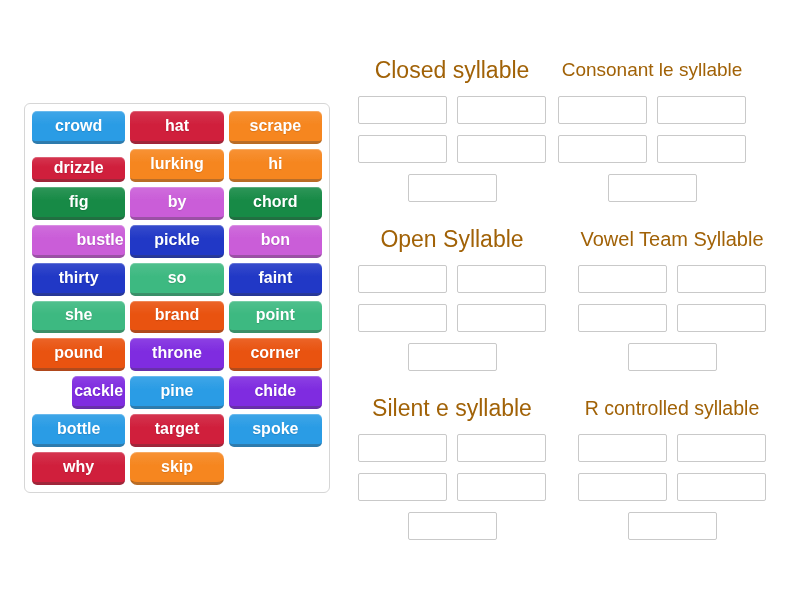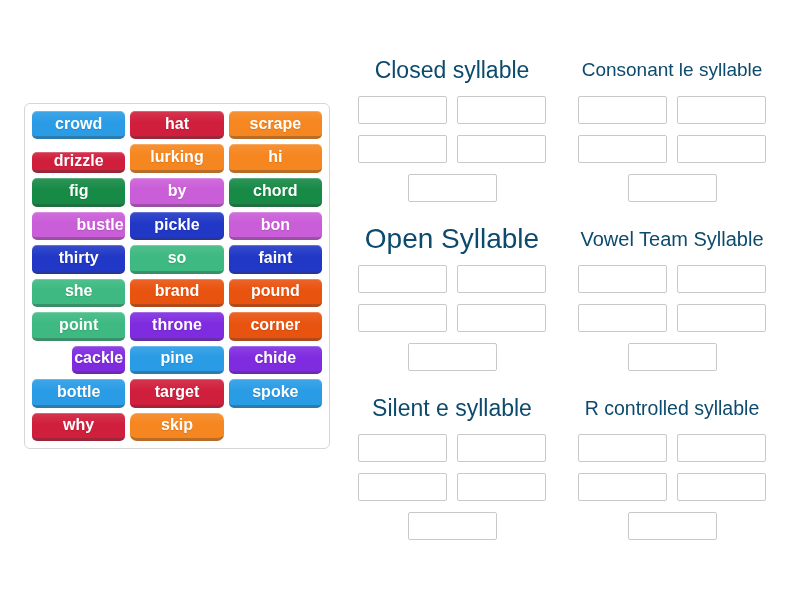--- a/index.html
+++ b/index.html
@@ -14,21 +14,21 @@
     font-family: "Liberation Sans", "DejaVu Sans", sans-serif;
     overflow: hidden;
   }
 
   
   #word-bank {
     position: absolute;
     left: 24px;
     top: 103px;
     width: 306px;
-    height: 346px;
+    height: 390px;
     box-sizing: border-box;
     border: 1px solid #d6d6d6;
     border-radius: 6px;
     background: #ffffff;
     padding: 7px;
     display: grid;
     grid-template-columns: repeat(3, 1fr);
     grid-auto-rows: 1fr;
     gap: 5px;
   }
@@ -48,21 +48,21 @@
     text-shadow: 0 1px 1px rgba(0,0,0,0.12);
   }
 
   
   .group {
     position: absolute;
     width: 188px;
   }
   .group-title {
     text-align: center;
-    color: #0c4a6e;
+    color: #a16207;
     line-height: 30px;
     height: 30px;
     margin-bottom: 11px;
     white-space: nowrap;
     overflow: visible;
   }
   .slots {
     display: grid;
     grid-template-columns: repeat(2, 89px);
     gap: 11px 10px;
@@ -95,22 +95,22 @@
     <div class="tile" style="background: linear-gradient(rgba(255, 255, 255, 0.1), rgba(255, 255, 255, 0) 45%), rgb(202, 93, 216);">by</div>
     <div class="tile" style="background: linear-gradient(rgba(255, 255, 255, 0.1), rgba(255, 255, 255, 0) 45%), rgb(23, 138, 70);">chord</div>
     <div class="tile" style="background: linear-gradient(rgba(255, 255, 255, 0.1), rgba(255, 255, 255, 0) 45%), rgb(202, 93, 216); padding-left: 43px;">bustle</div>
     <div class="tile" style="background: linear-gradient(rgba(255, 255, 255, 0.1), rgba(255, 255, 255, 0) 45%), rgb(33, 56, 198);">pickle</div>
     <div class="tile" style="background: linear-gradient(rgba(255, 255, 255, 0.1), rgba(255, 255, 255, 0) 45%), rgb(202, 93, 216);">bon</div>
     <div class="tile" style="background: linear-gradient(rgba(255, 255, 255, 0.1), rgba(255, 255, 255, 0) 45%), rgb(33, 56, 198);">thirty</div>
     <div class="tile" style="background: linear-gradient(rgba(255, 255, 255, 0.1), rgba(255, 255, 255, 0) 45%), rgb(61, 185, 129);">so</div>
     <div class="tile" style="background: linear-gradient(rgba(255, 255, 255, 0.1), rgba(255, 255, 255, 0) 45%), rgb(33, 56, 198);">faint</div>
     <div class="tile" style="background: linear-gradient(rgba(255, 255, 255, 0.1), rgba(255, 255, 255, 0) 45%), rgb(61, 185, 129);">she</div>
     <div class="tile" style="background: linear-gradient(rgba(255, 255, 255, 0.1), rgba(255, 255, 255, 0) 45%), rgb(233, 83, 16);">brand</div>
+    <div class="tile" style="background: linear-gradient(rgba(255, 255, 255, 0.1), rgba(255, 255, 255, 0) 45%), rgb(61, 185, 129);">point</div>
     <div class="tile" style="background: linear-gradient(rgba(255, 255, 255, 0.1), rgba(255, 255, 255, 0) 45%), rgb(233, 83, 16);">pound</div>
-    <div class="tile" style="background: linear-gradient(rgba(255, 255, 255, 0.1), rgba(255, 255, 255, 0) 45%), rgb(61, 185, 129);">point</div>
     <div class="tile" style="background: linear-gradient(rgba(255, 255, 255, 0.1), rgba(255, 255, 255, 0) 45%), rgb(127, 44, 224);">throne</div>
     <div class="tile" style="background: linear-gradient(rgba(255, 255, 255, 0.1), rgba(255, 255, 255, 0) 45%), rgb(233, 83, 16);">corner</div>
     <div class="tile" style="background: linear-gradient(rgba(255, 255, 255, 0.1), rgba(255, 255, 255, 0) 45%), rgb(127, 44, 224); margin-left: 40px;">cackle</div>
     <div class="tile" style="background: linear-gradient(rgba(255, 255, 255, 0.1), rgba(255, 255, 255, 0) 45%), rgb(42, 156, 229);">pine</div>
     <div class="tile" style="background: linear-gradient(rgba(255, 255, 255, 0.1), rgba(255, 255, 255, 0) 45%), rgb(127, 44, 224); text-align: center;">chide</div>
     <div class="tile" style="background: linear-gradient(rgba(255, 255, 255, 0.1), rgba(255, 255, 255, 0) 45%), rgb(42, 156, 229);">bottle</div>
     <div class="tile" style="background: linear-gradient(rgba(255, 255, 255, 0.1), rgba(255, 255, 255, 0) 45%), rgb(208, 31, 60); text-align: right;">target</div>
     <div class="tile" style="background: linear-gradient(rgba(255, 255, 255, 0.1), rgba(255, 255, 255, 0) 45%), rgb(42, 156, 229);">spoke</div>
     <div class="tile" style="background: linear-gradient(rgba(255, 255, 255, 0.1), rgba(255, 255, 255, 0) 45%), rgb(208, 31, 60);">why</div>
     <div class="tile" style="background: linear-gradient(rgba(255, 255, 255, 0.1), rgba(255, 255, 255, 0) 45%), rgb(246, 134, 31); border-radius: 7px;">skip</div>
@@ -119,32 +119,32 @@
     <div class="group" style="left: 358px; top: 55px;">
       <div class="group-title" style="font-size: 23px;">Closed syllable</div>
       <div class="slots">
         <div class="slot"></div>
         <div class="slot"></div>
         <div class="slot"></div>
         <div class="slot"></div>
         <div class="slot center"></div>
       </div>
     </div>
-    <div class="group" style="left: 578px; top: 55px;">
+    <div class="group" style="left: 558px; top: 55px;">
       <div class="group-title" style="font-size: 19px;">Consonant le syllable</div>
       <div class="slots">
         <div class="slot"></div>
         <div class="slot"></div>
         <div class="slot"></div>
         <div class="slot"></div>
         <div class="slot center"></div>
       </div>
     </div>
     <div class="group" style="left: 358px; top: 224px;">
-      <div class="group-title" style="font-size: 28px;">Open Syllable</div>
+      <div class="group-title" style="font-size: 23px;">Open Syllable</div>
       <div class="slots">
         <div class="slot"></div>
         <div class="slot"></div>
         <div class="slot"></div>
         <div class="slot"></div>
         <div class="slot center"></div>
       </div>
     </div>
     <div class="group" style="left: 578px; top: 224px;">
       <div class="group-title" style="font-size: 20px;">Vowel Team Syllable</div>

